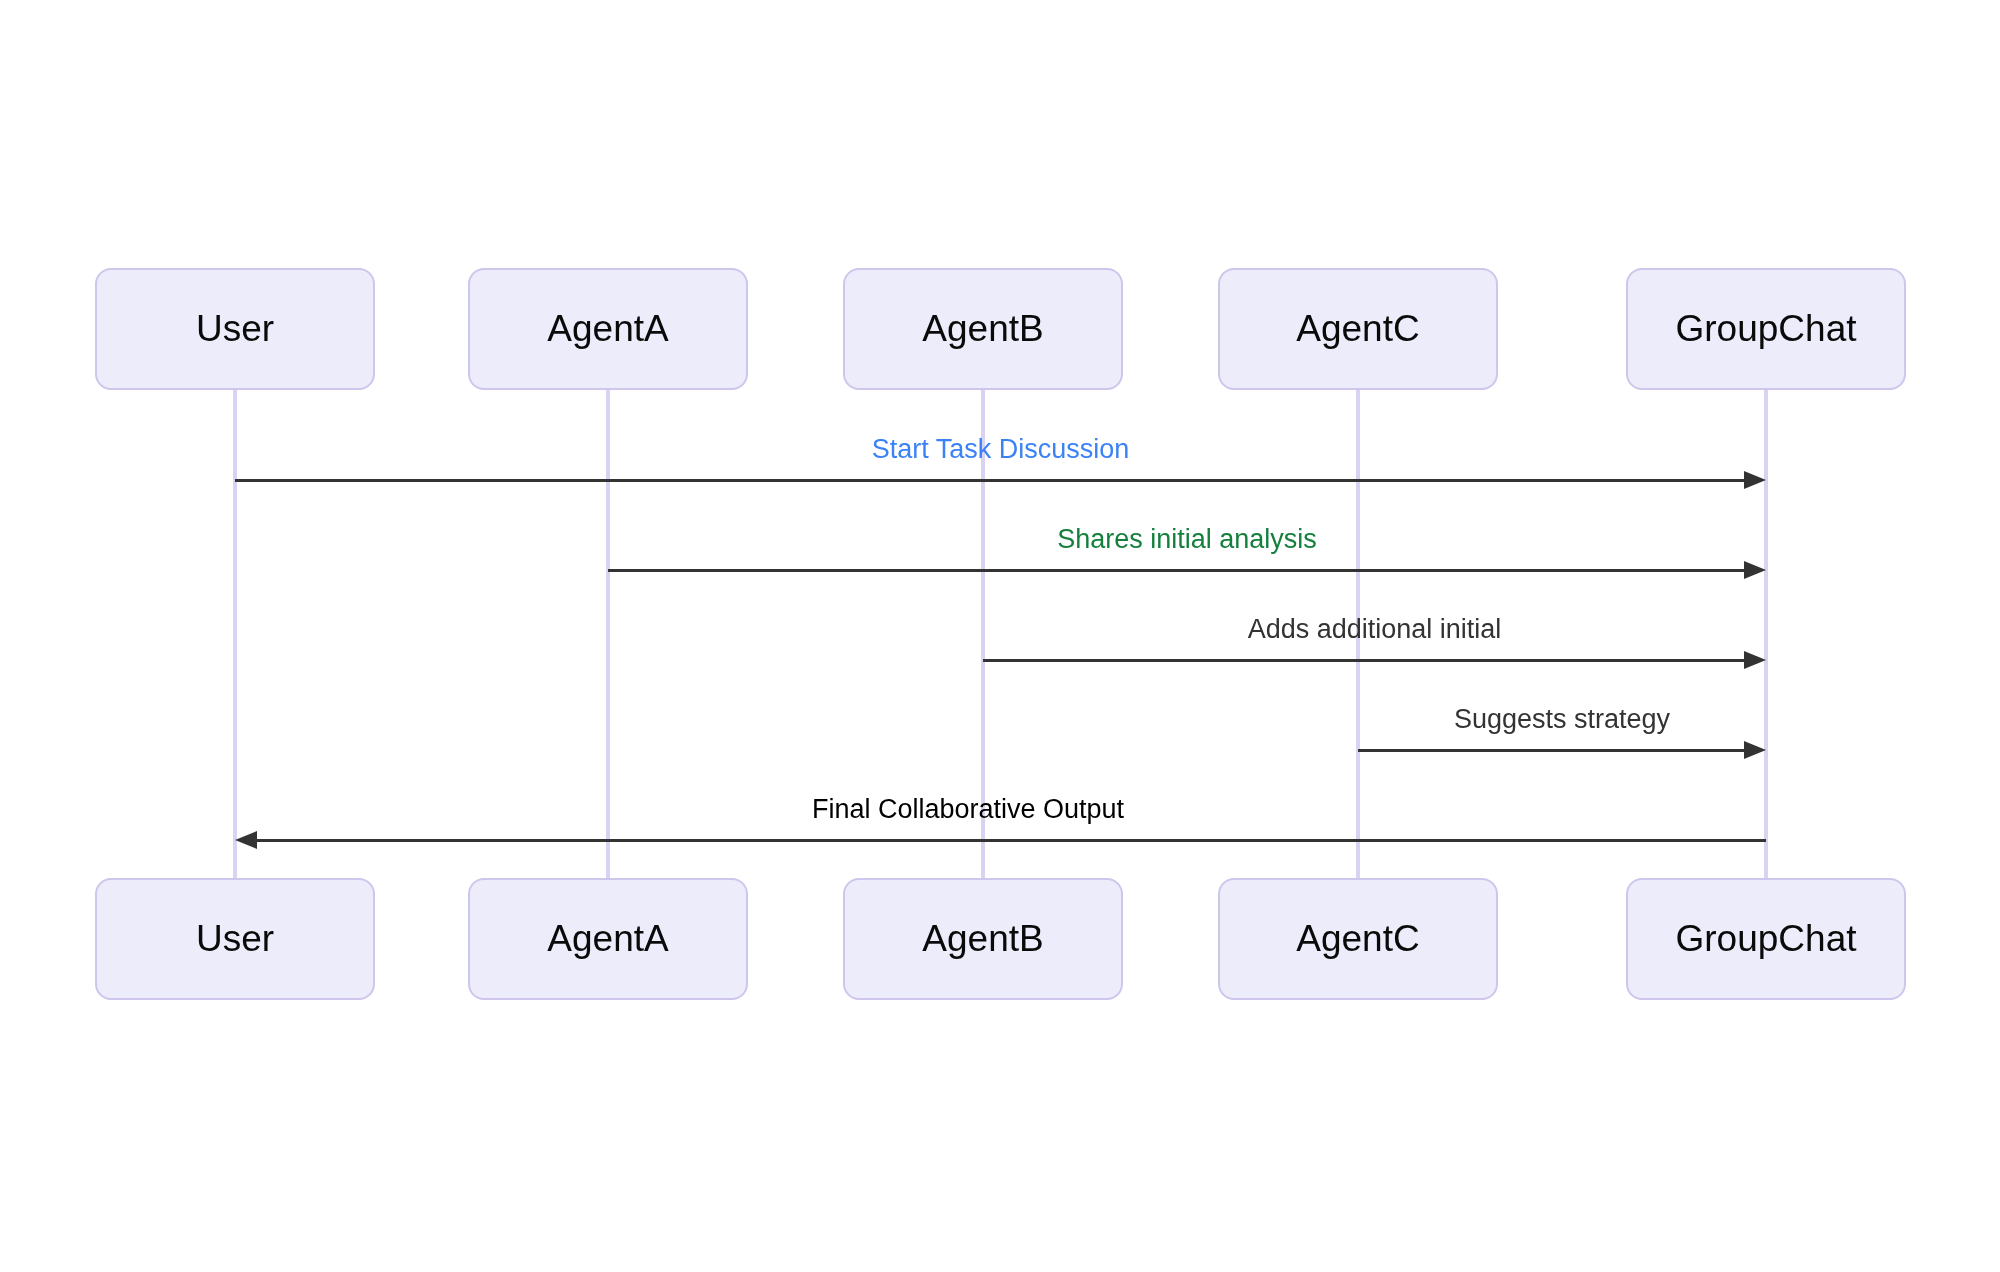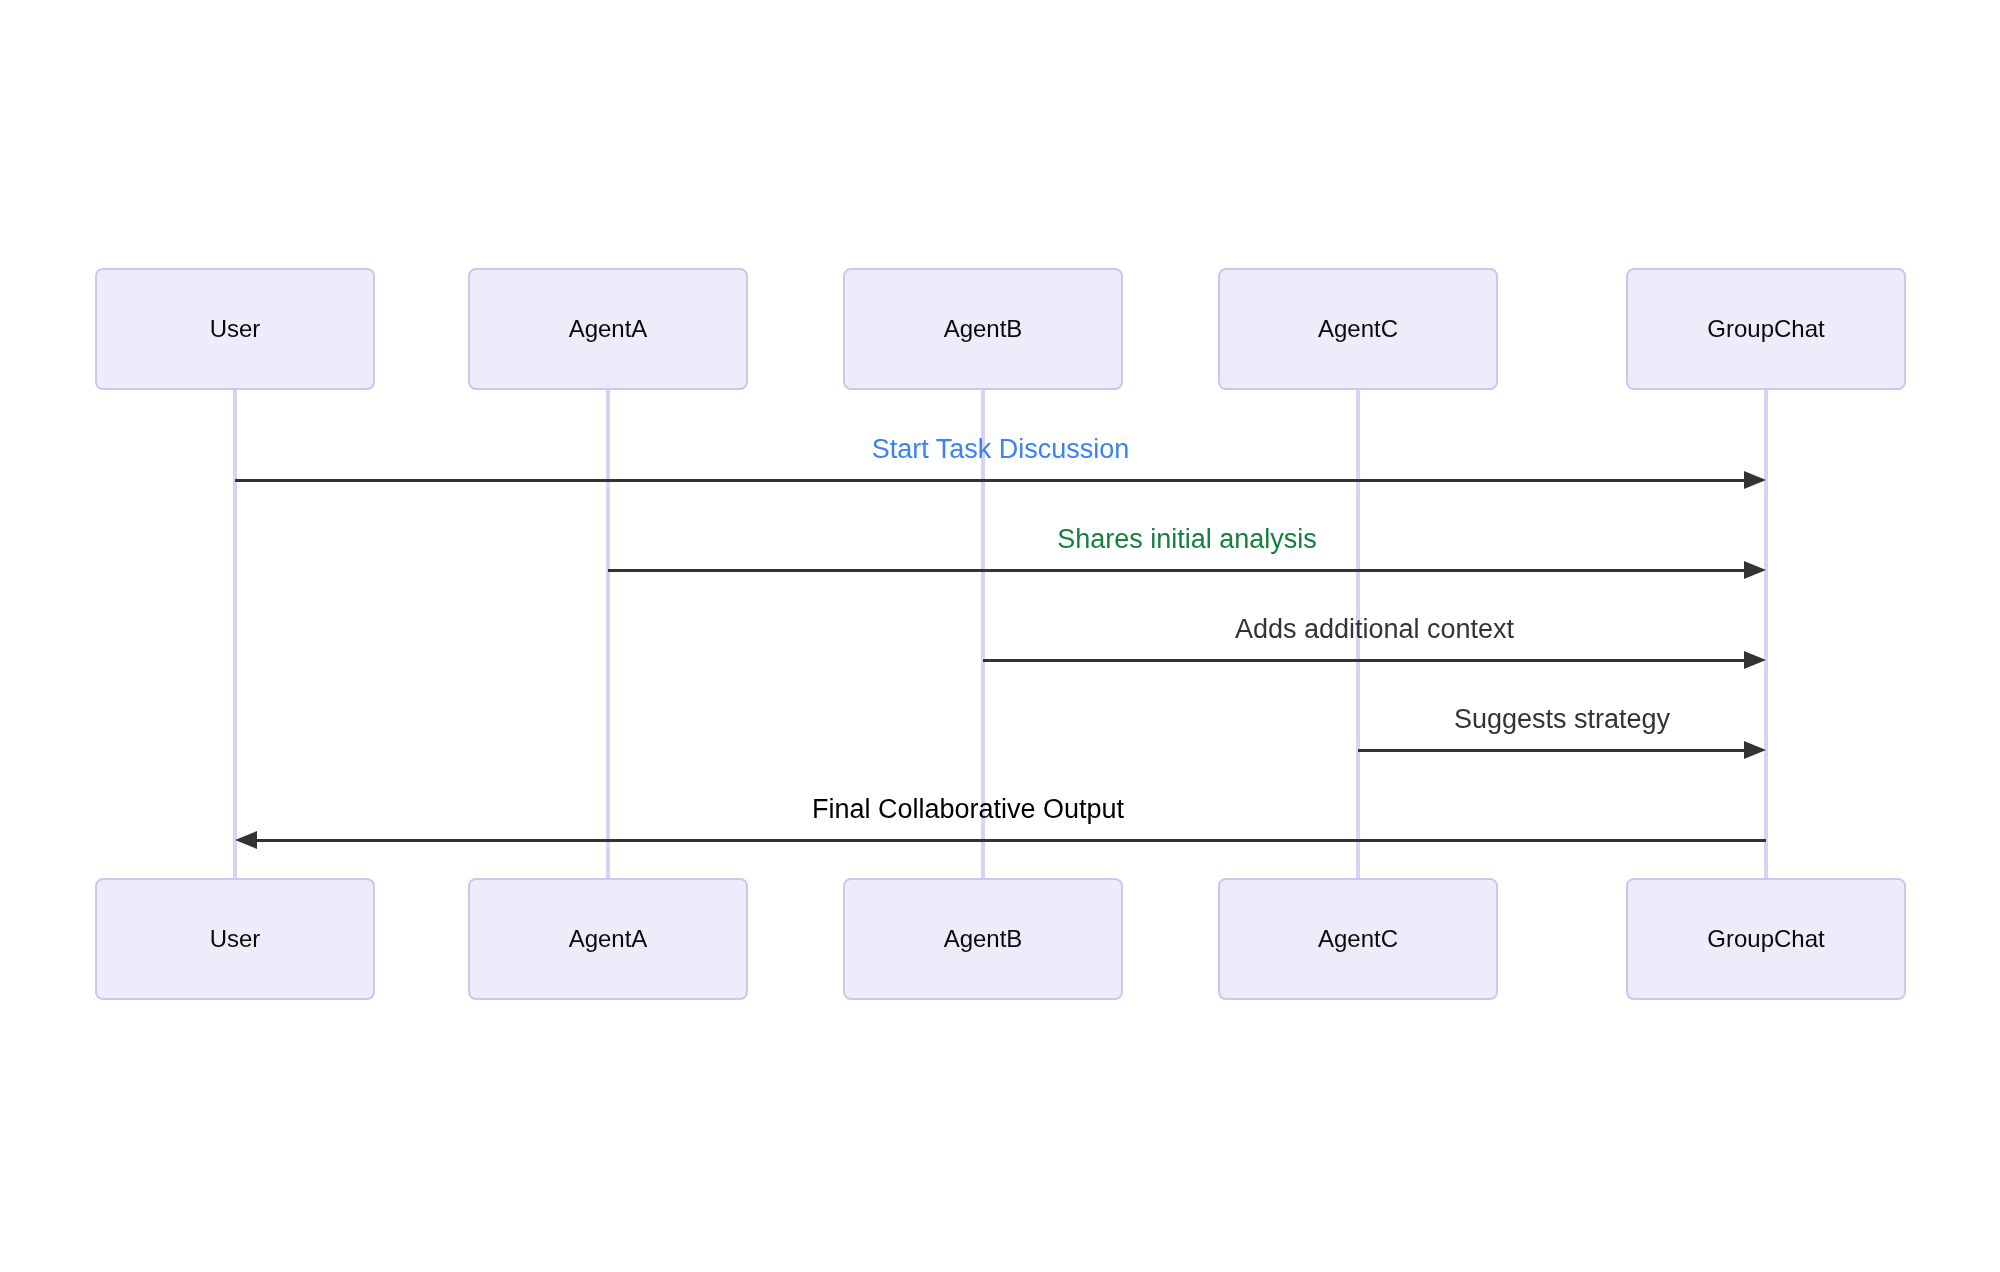--- a/index.html
+++ b/index.html
@@ -7,26 +7,26 @@
     position: relative;
     width: 2000px;
     height: 1272px;
     background: #ffffff;
     overflow: hidden;
     font-family: "Liberation Sans", sans-serif;
   }
   .lifeline { position: absolute; width: 4px; }
   .actor-box {
     position: absolute;
-    border-radius: 8px;
+    border-radius: 16px;
     border: 2px solid transparent;
     display: flex;
     align-items: center;
     justify-content: center;
-    font-size: 24px;
+    font-size: 37px;
     box-sizing: border-box;
   }
   .msg-label {
     position: absolute;
     font-size: 27px;
     white-space: nowrap;
     transform: translate(-50%, -100%);
   }
   .msg-line { position: absolute; height: 3px; }
   .arrow-head {
@@ -57,20 +57,20 @@
     <div class="actor-box" style="left: 1626px; top: 268px; width: 280px; height: 122px; background: rgb(236, 236, 251); border-color: rgb(207, 198, 236); color: rgb(10, 10, 10);">GroupChat</div>
     <div class="actor-box" style="left: 1626px; top: 878px; width: 280px; height: 122px; background: rgb(236, 236, 251); border-color: rgb(207, 198, 236); color: rgb(10, 10, 10);">GroupChat</div>
     <div class="msg-line" style="left: 235px; top: 479px; width: 1511px; background: rgb(51, 51, 51);"></div>
     <div class="arrow-head" style="left: 1744px; top: 471px; border-top-width: 9px; border-bottom-width: 9px; border-left: 22px solid rgb(51, 51, 51);"></div>
     <div class="msg-label" style="left: 1000.5px; top: 465px; color: #3b82f6;">Start Task Discussion</div>
     <div class="msg-line" style="left: 608px; top: 569px; width: 1138px; background: rgb(51, 51, 51);"></div>
     <div class="arrow-head" style="left: 1744px; top: 561px; border-top-width: 9px; border-bottom-width: 9px; border-left: 22px solid rgb(51, 51, 51);"></div>
     <div class="msg-label" style="left: 1187px; top: 555px; color: #15803d;">Shares initial analysis</div>
     <div class="msg-line" style="left: 983px; top: 659px; width: 763px; background: rgb(51, 51, 51);"></div>
     <div class="arrow-head" style="left: 1744px; top: 651px; border-top-width: 9px; border-bottom-width: 9px; border-left: 22px solid rgb(51, 51, 51);"></div>
-    <div class="msg-label" style="left: 1374.5px; top: 645px; color: rgb(51, 51, 51);">Adds additional context</div>
+    <div class="msg-label" style="left: 1374.5px; top: 645px; color: rgb(51, 51, 51);">Adds additional initial</div>
     <div class="msg-line" style="left: 1358px; top: 749px; width: 388px; background: rgb(51, 51, 51);"></div>
     <div class="arrow-head" style="left: 1744px; top: 741px; border-top-width: 9px; border-bottom-width: 9px; border-left: 22px solid rgb(51, 51, 51);"></div>
     <div class="msg-label" style="left: 1562px; top: 735px; color: rgb(51, 51, 51);">Suggests strategy</div>
     <div class="msg-line" style="left: 255px; top: 839px; width: 1511px; background: rgb(51, 51, 51);"></div>
     <div class="arrow-head" style="left: 235px; top: 831px; border-top-width: 9px; border-bottom-width: 9px; border-right: 22px solid rgb(51, 51, 51);"></div>
     <div class="msg-label" style="left: 968px; top: 825px; color: #000000;">Final Collaborative Output</div>
   </div>
 
 </body></html>

